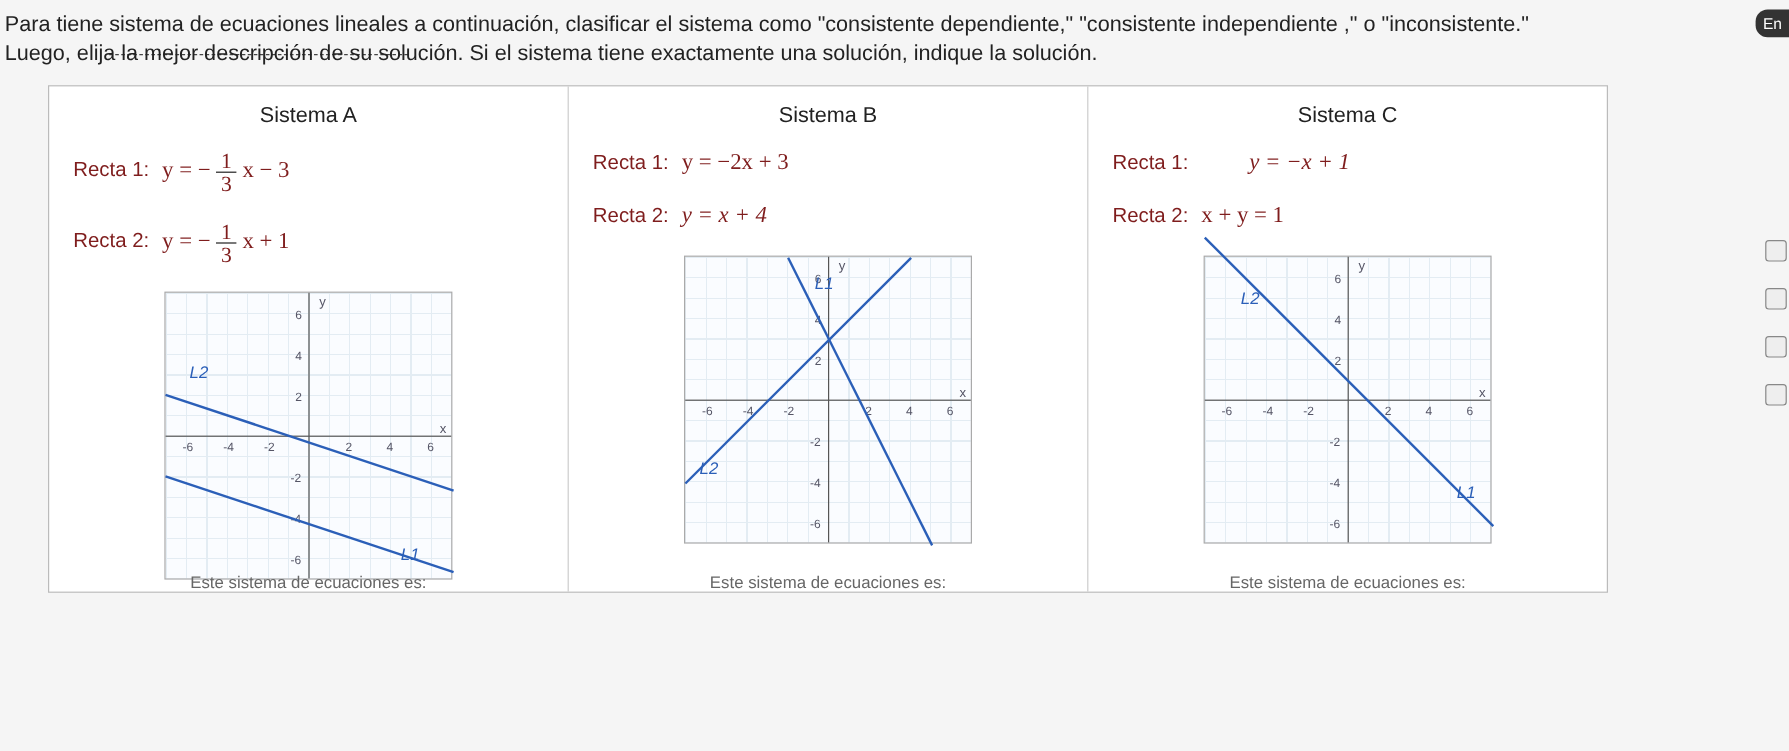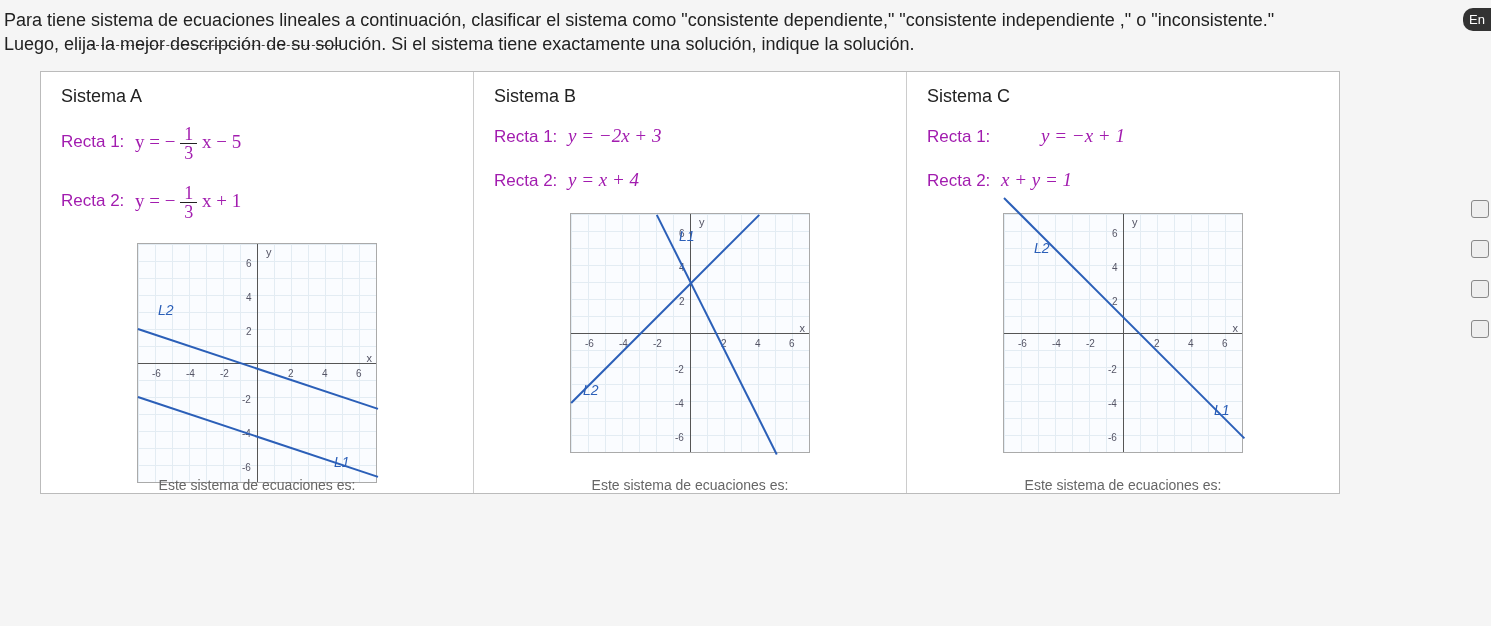--- a/index.html
+++ b/index.html
@@ -33,22 +33,22 @@
     background: #fff;
     width: 1300px;
   }
   .col {
     flex: 1 1 0;
     border-right: 1px solid #ccc;
     padding: 14px 20px 10px 20px;
     position: relative;
   }
   .col:last-child { border-right: none; }
-  .sys-title { text-align: left; font-size: 18px; color: #222; margin-bottom: 18px; }
-  .eq { font-size: 19px; color: #a21caf; margin: 18px 0 22px 0; font-family: "Times New Roman", serif; }
+  .sys-title { text-align: center; font-size: 18px; color: #222; margin-bottom: 18px; }
+  .eq { font-size: 19px; color: #7f1d1d; margin: 18px 0 22px 0; font-family: "Times New Roman", serif; }
   .eq .lbl { font-family: Arial, sans-serif; font-size: 17px; margin-right: 6px; }
   .frac { display: inline-block; vertical-align: middle; text-align: center; line-height: 1; font-size: 18px; }
   .frac .num { display: block; border-bottom: 1px solid #222; padding: 0 4px; }
   .frac .den { display: block; padding: 0 4px; }
   .graph-box {
     width: 240px; height: 240px;
     border: 1px solid #aaa;
     margin: 0 auto;
     position: relative;
     background:
@@ -94,21 +94,21 @@
 <div class="panel-wrap">
 <div class="panel">
 
   <div class="col">
     <div class="sys-title">Sistema A</div>
 
     <div class="eq">
       <span class="lbl">Recta 1:</span>
       <span>y = −</span>
       <span class="frac"><span class="num">1</span><span class="den">3</span></span>
-      <span>x − 5</span>
+      <span>x − 3</span>
     </div>
 
     <div class="eq">
       <span class="lbl">Recta 2:</span>
       <span>y = −</span>
       <span class="frac"><span class="num">1</span><span class="den">3</span></span>
       <span>x + 1</span>
     </div>
 
     <div class="graph-box">
@@ -136,21 +136,21 @@
       <span class="lbl-line" style="left:196px;top:210px;font-style:italic;color:#2b5fb8;">L1</span>
     </div>
     <div class="bottom-cut">Este sistema de ecuaciones es:</div>
   </div>
 
   <div class="col">
     <div class="sys-title">Sistema B</div>
 
     <div class="eq">
       <span class="lbl">Recta 1:</span>
-      <span style="font-style:italic;">y = −2x + 3</span>
+      <span style="">y = −2x + 3</span>
     </div>
     <div class="eq">
       <span class="lbl">Recta 2:</span>
       <span style="font-style:italic;">y = x + 4</span>
     </div>
 
     <div class="graph-box">
       <div class="axis-x"></div>
       <div class="axis-y"></div>
       <span class="axis-lbl" style="left:128px;top:2px;">y</span>
@@ -179,21 +179,21 @@
 
   <div class="col">
     <div class="sys-title">Sistema C</div>
 
     <div class="eq">
       <span class="lbl">Recta 1:</span>
       <span style="font-style:italic;margin-left:40px;">y = −x + 1</span>
     </div>
     <div class="eq">
       <span class="lbl">Recta 2:</span>
-      <span style="font-style:italic;">x + y = 1</span>
+      <span style="">x + y = 1</span>
     </div>
 
     <div class="graph-box">
       <div class="axis-x"></div>
       <div class="axis-y"></div>
       <span class="axis-lbl" style="left:128px;top:2px;">y</span>
       <span class="axis-lbl" style="right:4px;top:108px;">x</span>
       <span class="tick" style="left:14px;top:124px;">-6</span>
       <span class="tick" style="left:48px;top:124px;">-4</span>
       <span class="tick" style="left:82px;top:124px;">-2</span>

